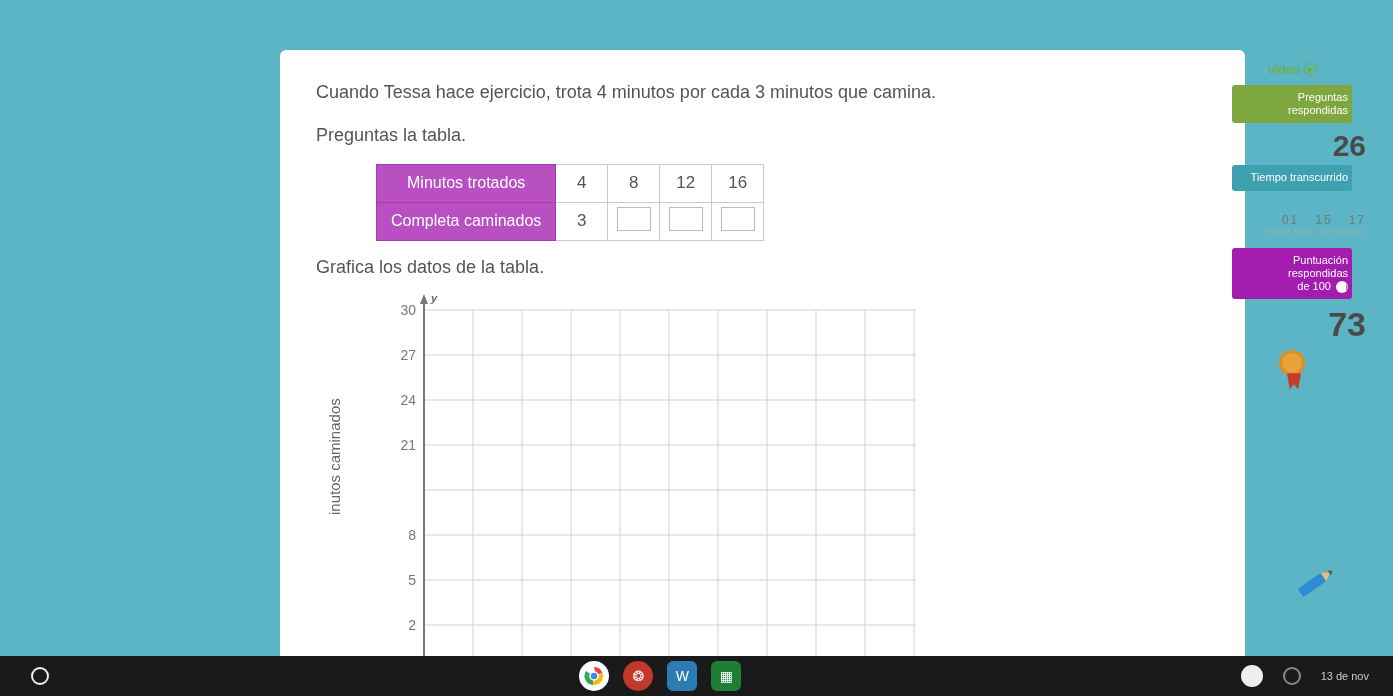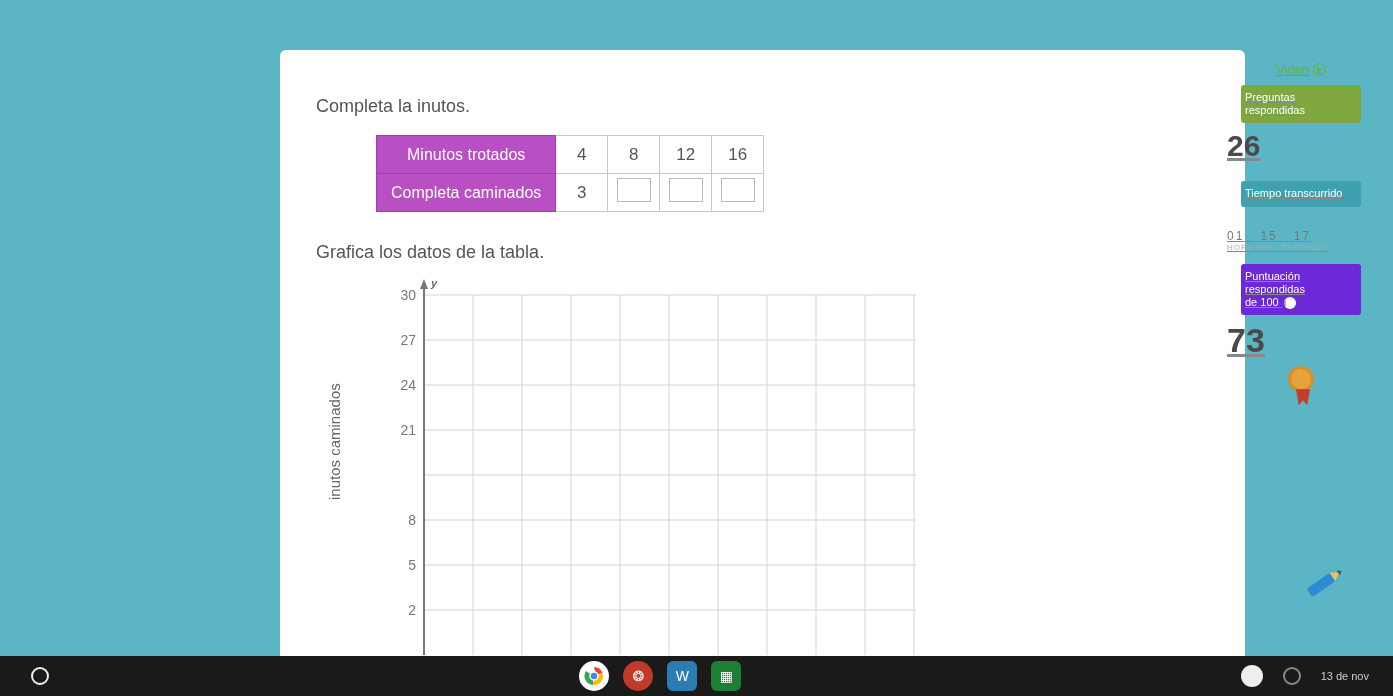--- a/index.html
+++ b/index.html
@@ -26,21 +26,21 @@
     width: 965px;
     height: 620px;
     background: #fff;
     border-radius: 6px 6px 0 0;
     padding: 28px 36px 0 36px;
     color: #555;
     overflow: hidden;
   }
   .problem-text { font-size: 18px; color: #555; line-height: 1.6; }
   .problem-sub { font-size: 18px; color: #555; margin-top: 18px; }
-  .table-wrap { margin: 18px 0 26px 60px; display: inline-block; }
+  .table-wrap { margin: 18px 0 12px 60px; display: inline-block; }
   table.data { border-collapse: collapse; }
   table.data td {
     border: 1px solid #c9c9c9;
     height: 38px;
     text-align: center;
     font-size: 17px;
     color: #555;
     padding: 0;
   }
   table.data td.hdr {
@@ -70,47 +70,46 @@
     top: 225px;
     transform: rotate(-90deg);
     transform-origin: left top;
     font-size: 15px;
     color: #666;
   }
 
   
   .sidebar {
     position: absolute;
-    right: 8px;
+    right: 17px;
     top: 50px;
     width: 148px;
     height: 620px;
     padding-top: 12px;
     color: #888;
     font-size: 12px;
-    text-align: left;
-    text-decoration: underline;
+    text-align: right;
   }
   .video-link { color: #6cb22f; font-size: 13px; margin-bottom: 4px; display:inline-flex; align-items:center; gap:4px; }
   .video-link .circ { width: 13px; height:13px; border:1px solid #6cb22f; border-radius:50%; display:inline-flex; align-items:center; justify-content:center; font-size:8px;}
   .badge {
     display: block;
     width: 120px;
     margin: 0 auto 6px auto;
     padding: 6px 4px;
     border-radius: 3px;
     color: #fff;
     font-size: 11px;
     line-height: 1.2;
   }
   .badge.green { background: #7ea83f; }
   .badge.teal { background: #3fa1b0; }
-  .badge.red { background: #6d28d9; font-size: 11px; position:relative;}
+  .badge.red { background: #a21caf; font-size: 11px; position:relative;}
   .badge.red .info { display:inline-block; width:12px;height:12px;border-radius:50%;background:#fff;color:#d9534f;font-size:9px;line-height:12px;font-weight:bold;margin-left:2px;}
-  .big-num { font-size: 30px; font-weight: bold; color: #4a4a4a; margin: 4px 0 18px 0; }
+  .big-num { font-size: 30px; font-weight: bold; color: #4a4a4a; margin: 4px 0 2px 0; }
   .time-row { font-size: 12px; color: #777; letter-spacing: 2px; margin-top:22px;}
   .time-sub { font-size: 8px; color: #a9a9a9; margin-bottom: 12px; letter-spacing:1px;}
   .score-num { font-size: 34px; font-weight: bold; color: #4a4a4a; margin-top: 2px; }
   .ribbon {
     width: 26px; height: 26px; background: #e8a23a; border-radius: 50%;
     margin: 6px auto 0 auto; position: relative; border: 3px solid #d88f28;
   }
   .ribbon::after {
     content: ""; position: absolute; bottom: -16px; left: 5px;
     border-left: 7px solid #c43c2e; border-right: 7px solid #c43c2e;
@@ -143,22 +142,23 @@
   .tb-dot { width:22px;height:22px;border-radius:50%;background:#eee;}
   .tb-gear { width:18px;height:18px;border:2px solid #888;border-radius:50%;}
 </style>
 </head>
 <body>
 
 <div class="screen-frame">
 
   <div class="main-card">
 
-
-    <div class="problem-sub">Completa la inutos.</div>
+    <div class="problem-text">Cuando Tessa hace ejercicio, trota 4 minutos por cada 3 minutos que camina.</div>
+
+    <div class="problem-sub">Preguntas la tabla.</div>
 
     <div class="table-wrap">
       <table class="data">
         <tbody>
             <tr>
           <td class="hdr">Minutos trotados</td>
           <td class="val">4</td>
           <td class="val">8</td>
           <td class="val">12</td>
           <td class="val">16</td>

